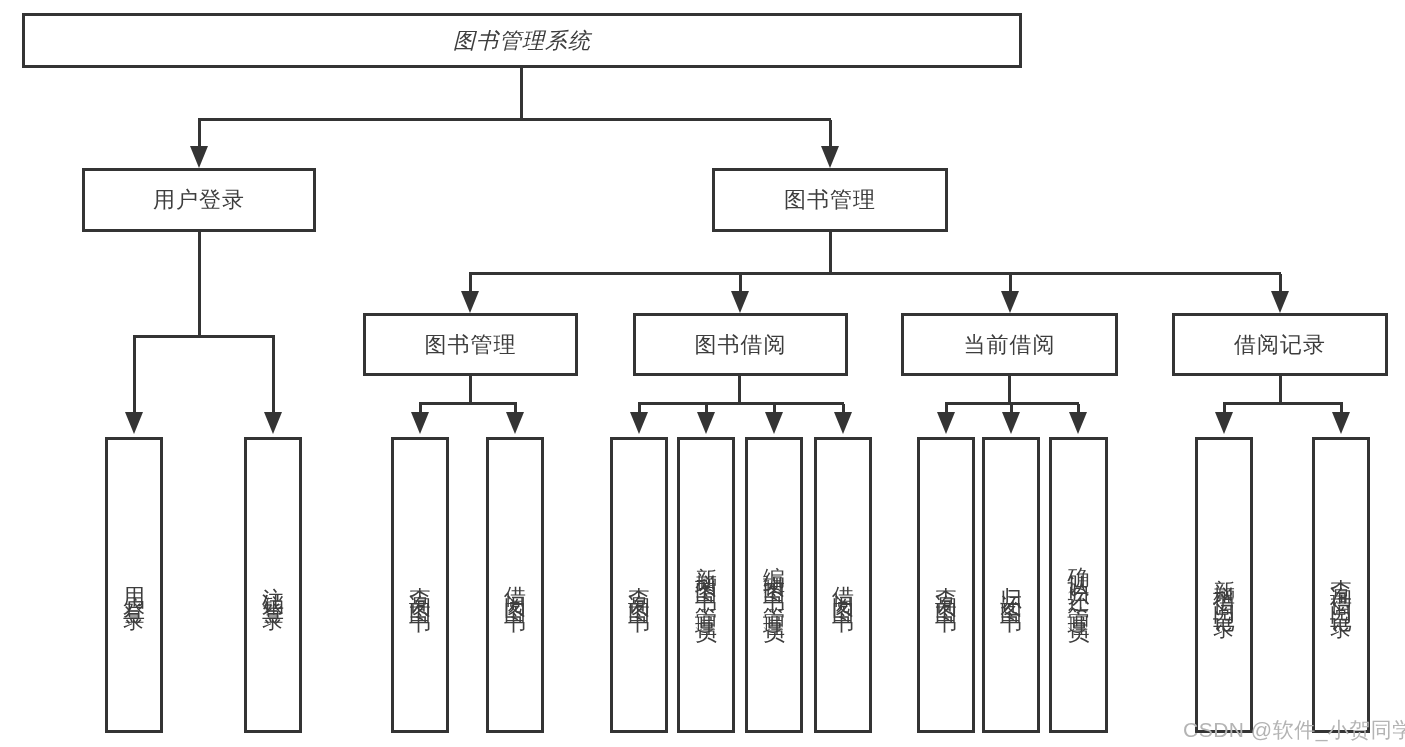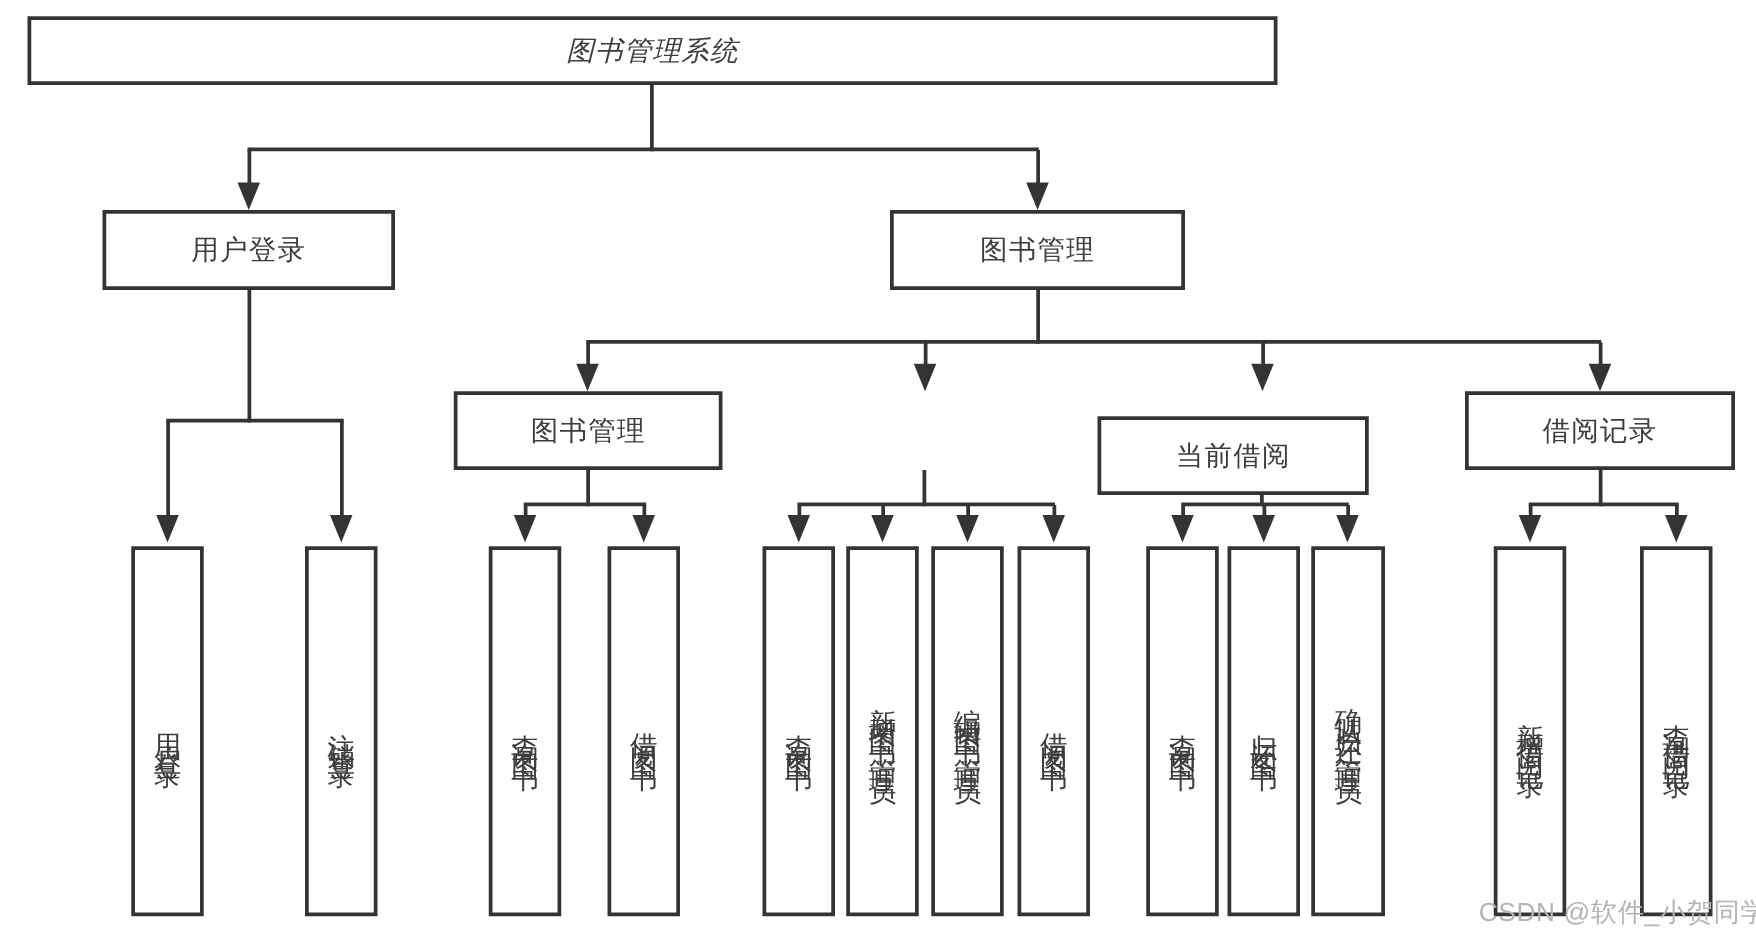--- a/index.html
+++ b/index.html
@@ -102,21 +102,24 @@
   <div class="box hbox" style="left:82px; top:168px; width:234px; height:64px;">
     <span>用户登录</span>
   </div>
   <div class="box hbox" style="left:712px; top:168px; width:236px; height:64px;">
     <span>图书管理</span>
   </div>
 
   <div class="box hbox" style="left:363px; top:313px; width:215px; height:63px;">
     <span>图书管理</span>
   </div>
-  <div class="box hbox" style="left:878px; top:313px; width:217px; height:63px;margin-top:20px;">
+  <div class="box hbox" style="left:633px; top:313px; width:215px; height:63px;">
+    <span>图书借阅</span>
+  </div>
+  <div class="box hbox" style="left:901px; top:313px; width:217px; height:63px;">
     <span>当前借阅</span>
   </div>
   <div class="box hbox" style="left:1172px; top:313px; width:216px; height:63px;">
     <span>借阅记录</span>
   </div>
 
   <div class="box vbox" style="left:105px;">
     <span class="vtxt">用户登录</span>
   </div>
   <div class="box vbox" style="left:244px;">

